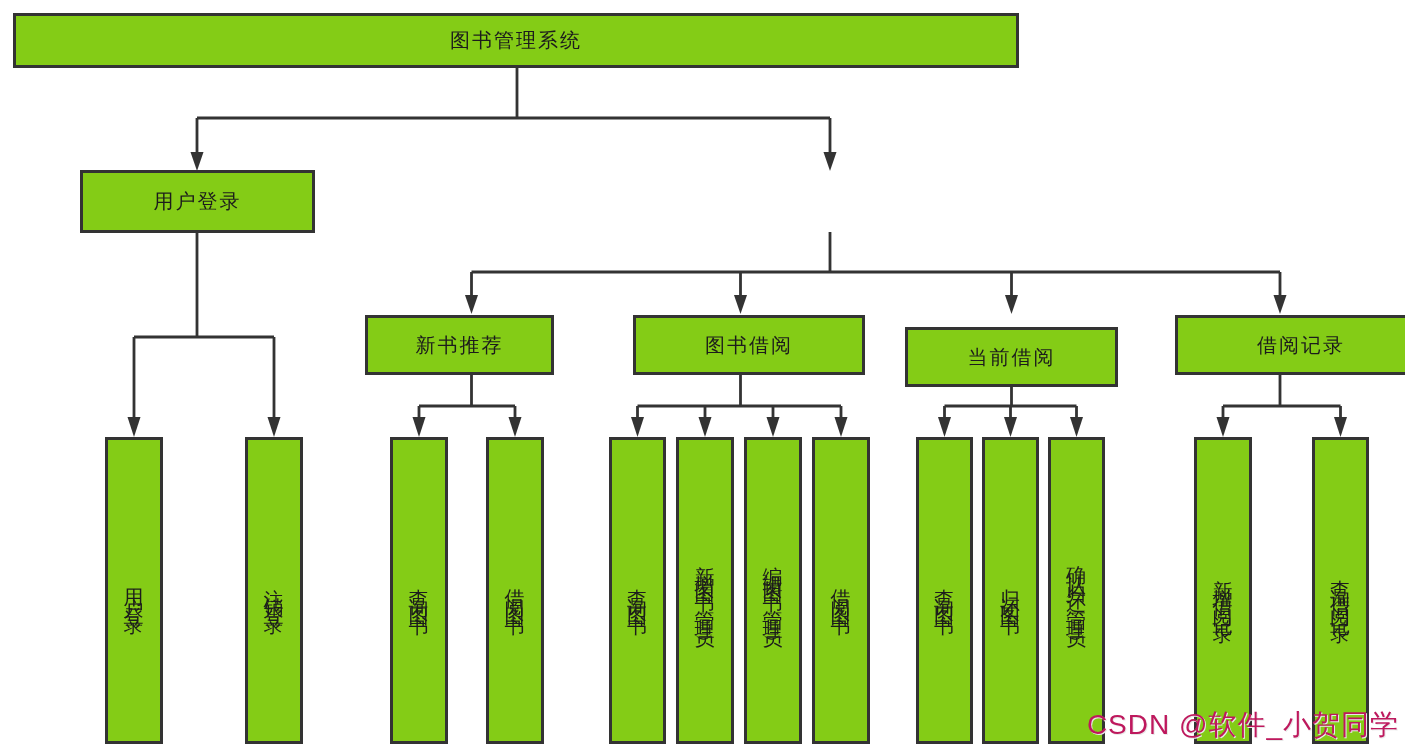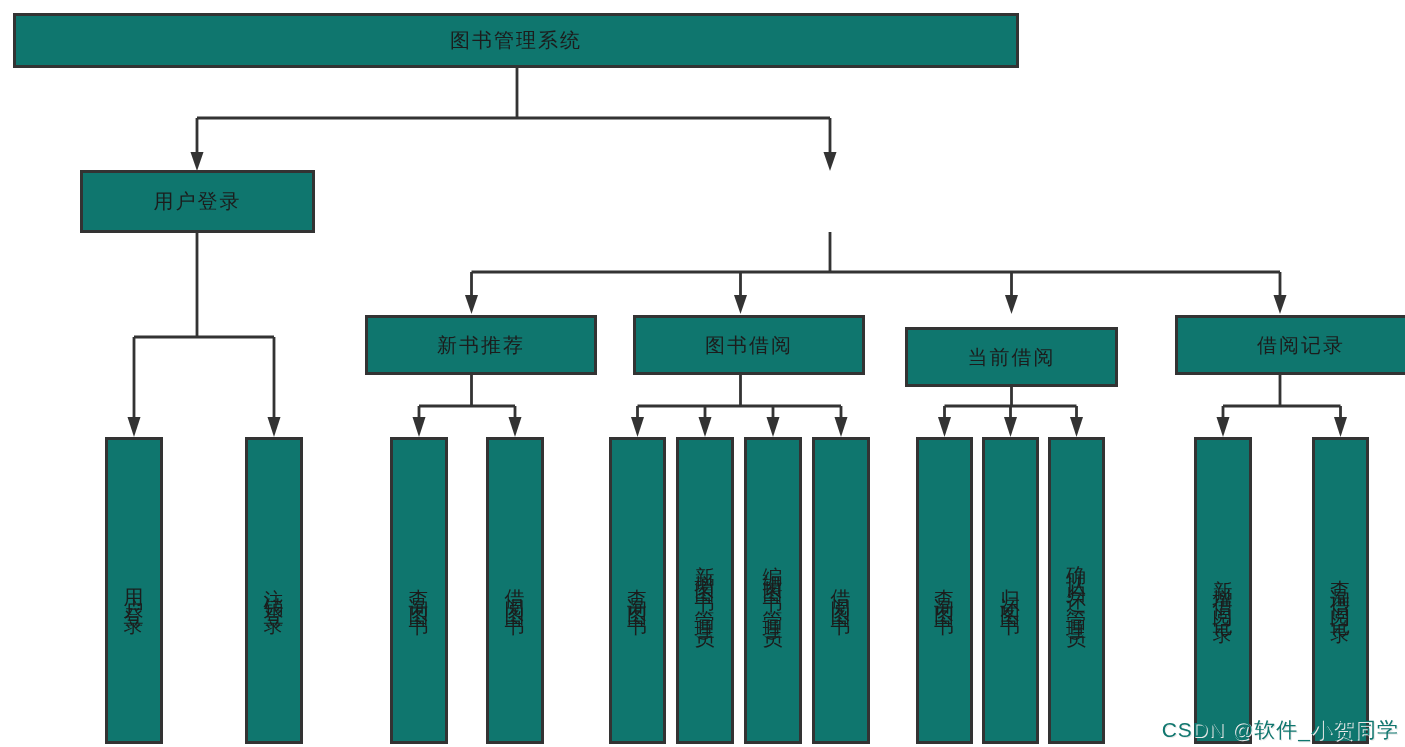--- a/index.html
+++ b/index.html
@@ -13,21 +13,21 @@
   }
   #connectors {
     position: absolute;
     left: 0; top: 0;
     pointer-events: none;
   }
   .box, .vbox {
     position: absolute;
     box-sizing: border-box;
     border: 3px solid #333333;
-    background: #0f766e;
+    background: #84cc16;
     color: #1c1c1c;
     display: flex;
     align-items: center;
     justify-content: center;
     text-align: center;
   }
   .box {
     font-size: 20px;
     letter-spacing: 2px;
   }
@@ -39,21 +39,21 @@
     letter-spacing: 9px;
     line-height: 1;
     padding: 8px 0;
   }
   
   .n-root { left: 13px;  top: 13px;  width: 1006px; height: 55px; }
   
   .n-login-branch { left: 80px;  top: 170px; width: 235px; height: 63px; }
   .n-book-mgmt   { left: 712px; top: 168px; width: 236px; height: 64px; }
   
-  .n-new-rec   { left: 365px;  top: 315px; width: 232px; height: 60px; }
+  .n-new-rec   { left: 365px;  top: 315px; width: 189px; height: 60px; }
   .n-borrowing { left: 633px;  top: 315px; width: 232px; height: 60px; }
   .n-current   { left: 905px;  top: 315px; width: 213px; height: 60px; margin-top: 12px; }
   .n-records   { left: 1175px; top: 315px; width: 252px; height: 60px; }
   
   .n-a1 { left: 105px;  width: 58px; }
   .n-a2 { left: 245px;  width: 58px; }
   .n-b1 { left: 390px;  width: 58px; }
   .n-b2 { left: 486px;  width: 58px; }
   .n-c1 { left: 609px;  width: 57px; }
   .n-c2 { left: 676px;  width: 58px; }
@@ -62,22 +62,22 @@
   .n-d1 { left: 916px;  width: 57px; }
   .n-d2 { left: 982px;  width: 57px; }
   .n-d3 { left: 1048px; width: 57px; }
   .n-e1 { left: 1194px; width: 58px; }
   .n-e2 { left: 1312px; width: 57px; }
 
   .watermark {
     position: absolute;
     right: 6px;
     bottom: 3px;
-    font-size: 21px;
-    color: #0f766e;
+    font-size: 28px;
+    color: #be185d;
     letter-spacing: 1px;
     text-shadow: 1px 1px 0 #e8e8e8;
     white-space: nowrap;
   }
   svg .line { stroke: #333333; stroke-width: 2.8; fill: none; }
   svg .arrow { fill: #333333; stroke: none; }
 </style>
 </head>
 <body>
 

